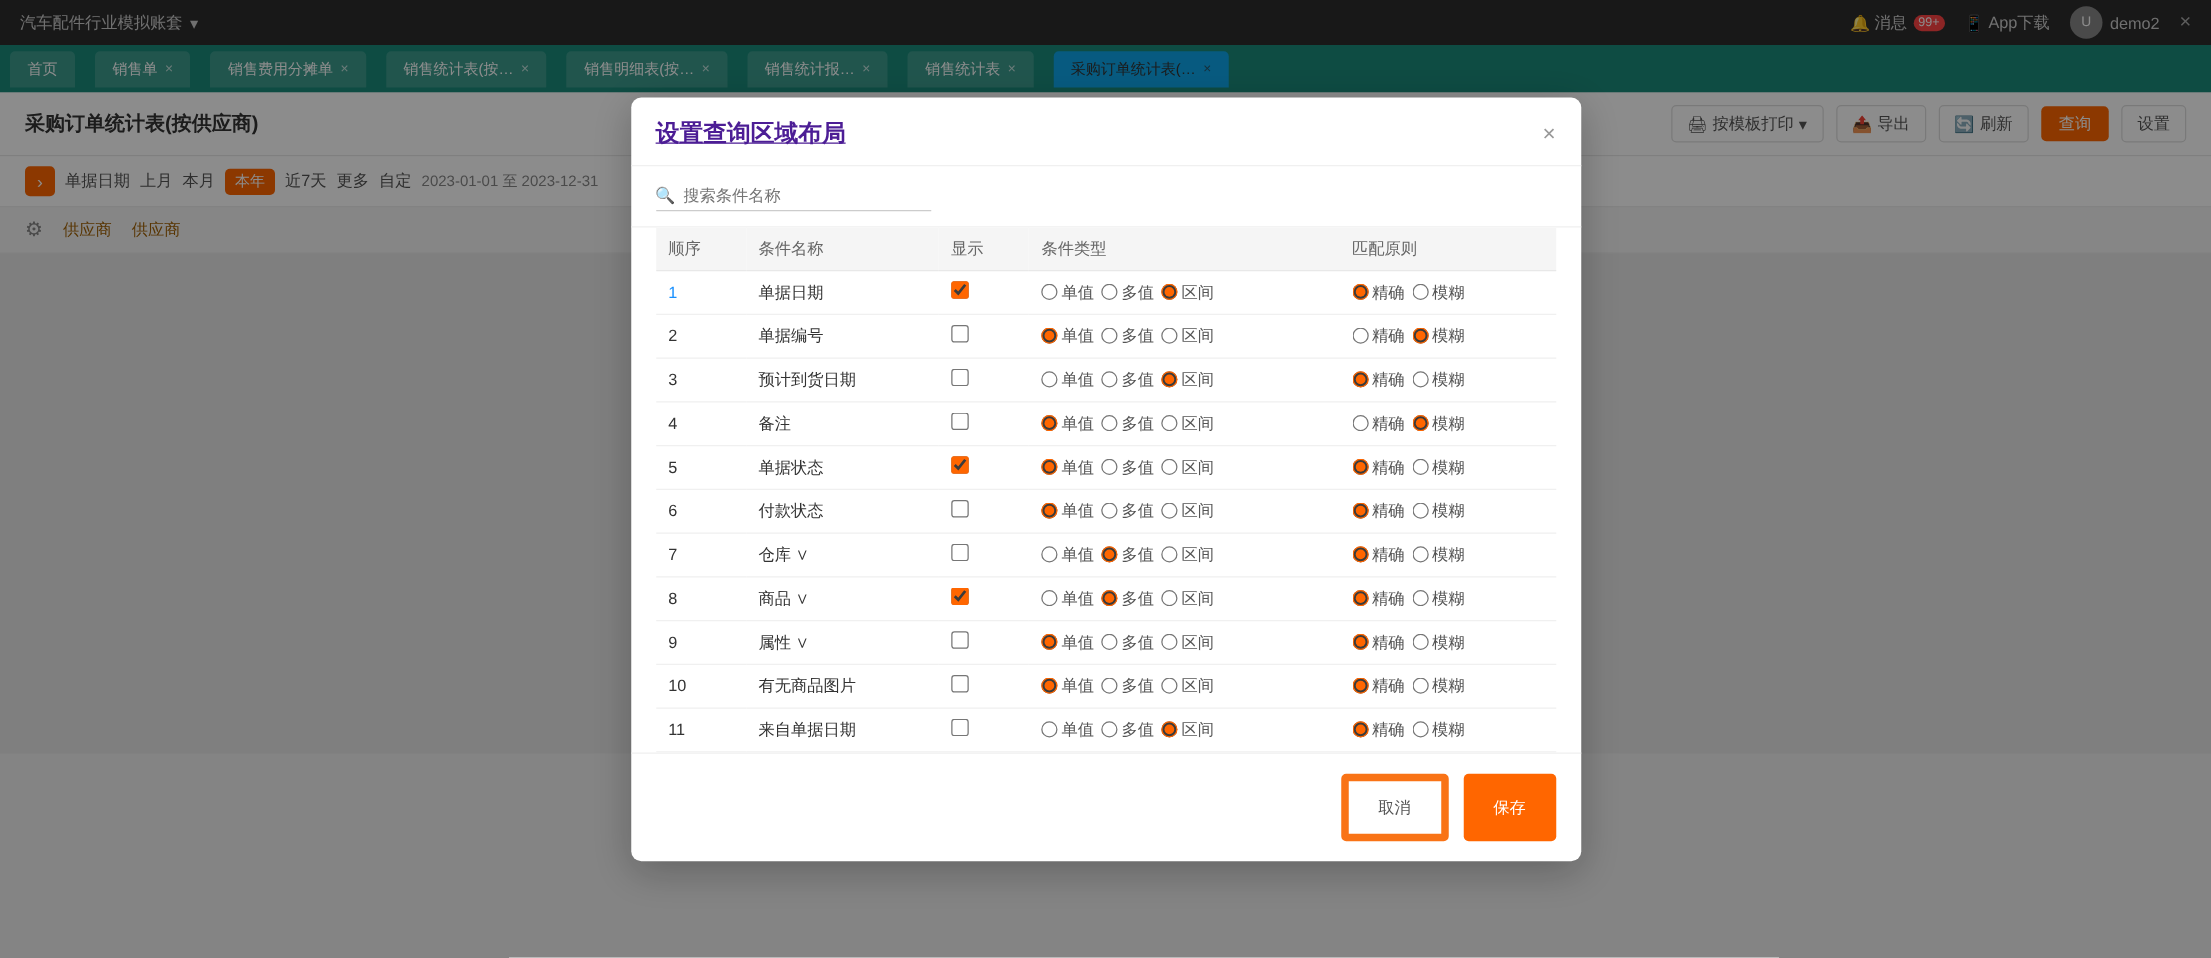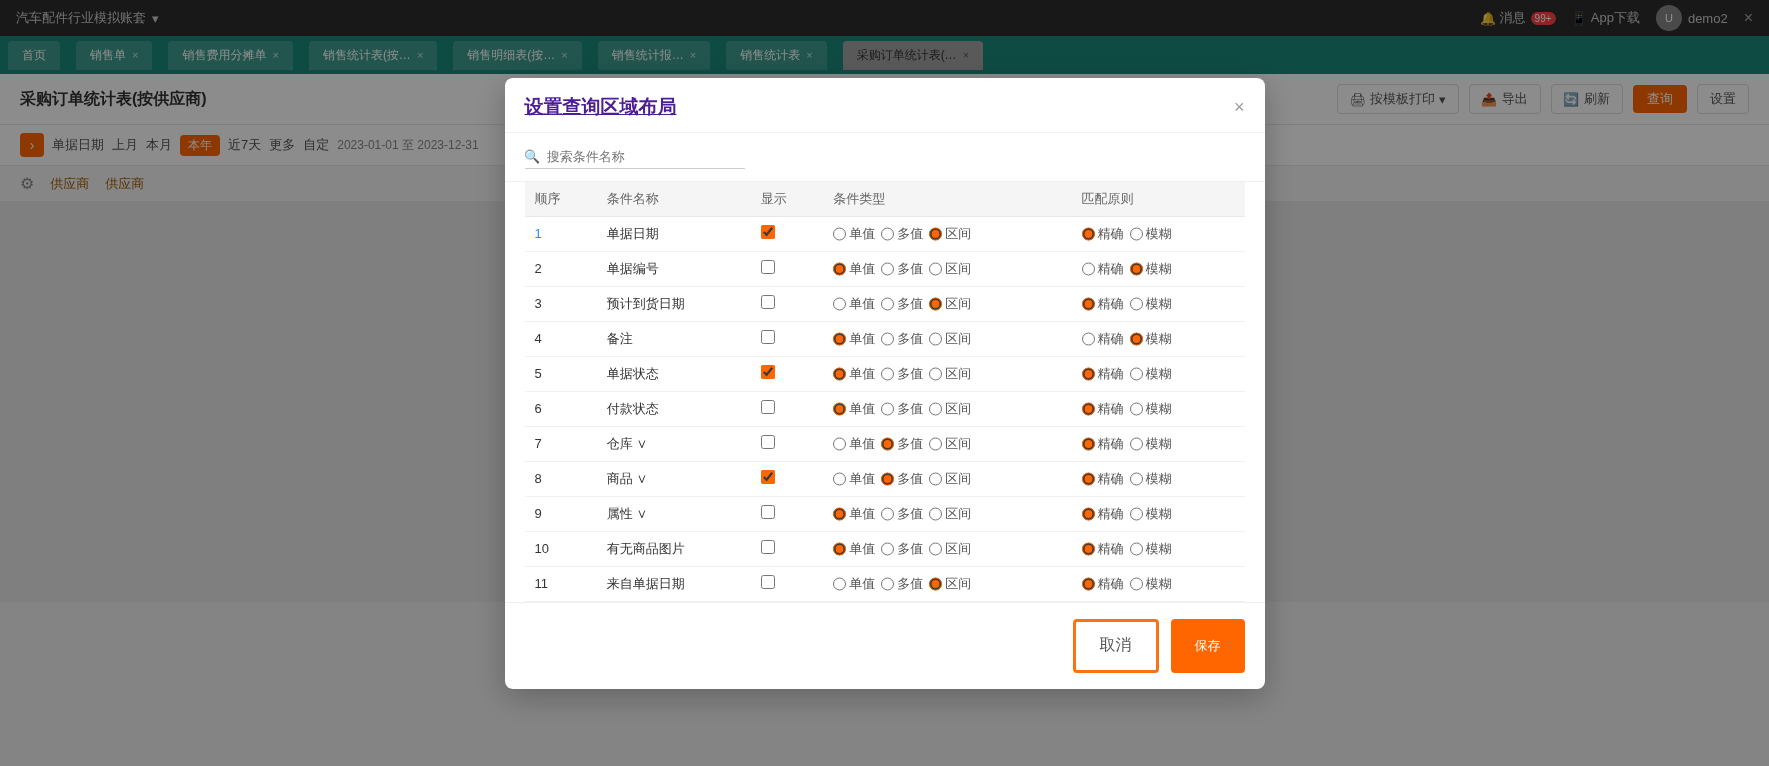--- a/index.html
+++ b/index.html
@@ -50,21 +50,21 @@
       color: #fff;
       padding: 6px 14px;
       border-radius: 4px 4px 0 0;
       font-size: 12px;
       cursor: pointer;
       display: flex;
       align-items: center;
       gap: 6px;
       white-space: nowrap;
     }
-    .tab.active { background: #a3a3a3; color: #333; }
+    .tab.active { background: #0ea5e9; color: #333; }
     .tab-close { font-size: 11px; opacity: 0.7; }
 
     
     .page-header {
       background: #fff;
       padding: 10px 20px;
       display: flex;
       align-items: center;
       justify-content: space-between;
       border-bottom: 1px solid #e8e8e8;
@@ -243,44 +243,44 @@
       padding: 8px 10px;
       border-bottom: 1px solid #f0f0f0;
       color: #333;
       vertical-align: middle;
     }
 
     .order-num { color: #1890ff; font-weight: 500; }
 
     
     .radio-group { display: flex; align-items: center; gap: 6px; }
-    .radio-item { display: flex; gap: 3px; white-space: nowrap; color: #555; }
+    .radio-item { display: flex; align-items: center; gap: 3px; white-space: nowrap; color: #555; }
     .radio-item input[type=radio] {
       accent-color: #f60;
       cursor: pointer;
     }
 
     
     .cb { accent-color: #f60; cursor: pointer; width: 14px; height: 14px; }
 
     
     .dialog-footer {
       padding: 16px 20px;
       display: flex;
       justify-content: flex-end;
       gap: 12px;
       border-top: 1px solid #f0f0f0;
     }
     .btn-cancel {
-      border: 3px solid #f97316;
+      border: 6px solid #f97316;
       background: #fff;
       padding: 7px 24px;
       border-radius: 4px;
       cursor: pointer;
-      font-size: 16px;
+      font-size: 13px;
       color: #555;
       font-family: Liberation Serif, serif;
     }
     .btn-save {
       background: #f60;
       color: #fff;
       border: none;
       padding: 18px 24px;
       border-radius: 4px;
       cursor: pointer;

